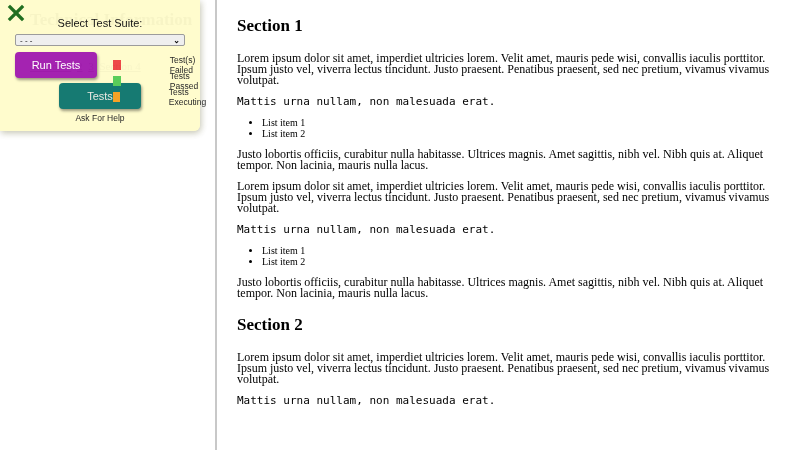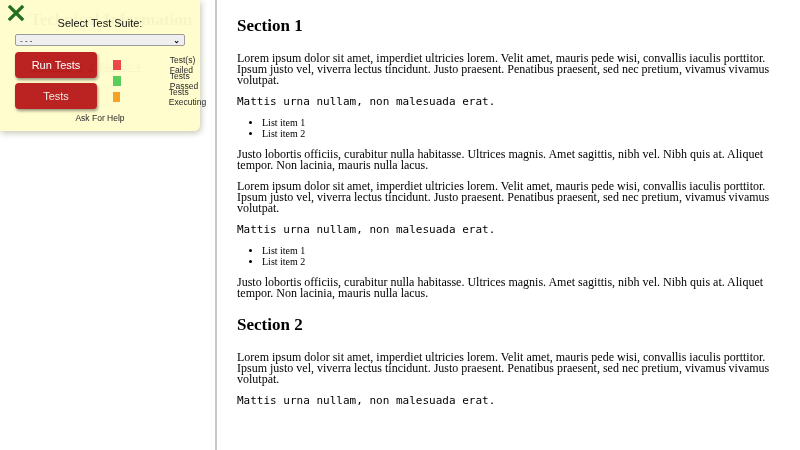--- a/index.html
+++ b/index.html
@@ -87,22 +87,22 @@
       left: 15px;
       width: 82px; height: 26px;
       border-radius: 4px;
       color: #fff;
       font-size: 11px;
       display: flex; align-items: center; justify-content: center;
       box-shadow: 1px 2px 3px rgba(0,0,0,0.4);
       cursor: pointer;
       z-index: 2;
     }
-    .btn-run { top: 52px; background: #b91c1c; }
-    .btn-tests { top: 83px; background: #b91c1c; color: #eaeae2; }
+    .btn-run { top: 52px; background: #a21caf; }
+    .btn-tests { top: 83px; background: #0f766e; color: #eaeae2; margin-left: 44px; }
     .legend {
       position: absolute;
       left: 113px; top: 57px;
       font-size: 8.5px;
       color: #222;
       z-index: 2;
     }
     .legend-item {
       display: flex; align-items: center;
       height: 16px;

